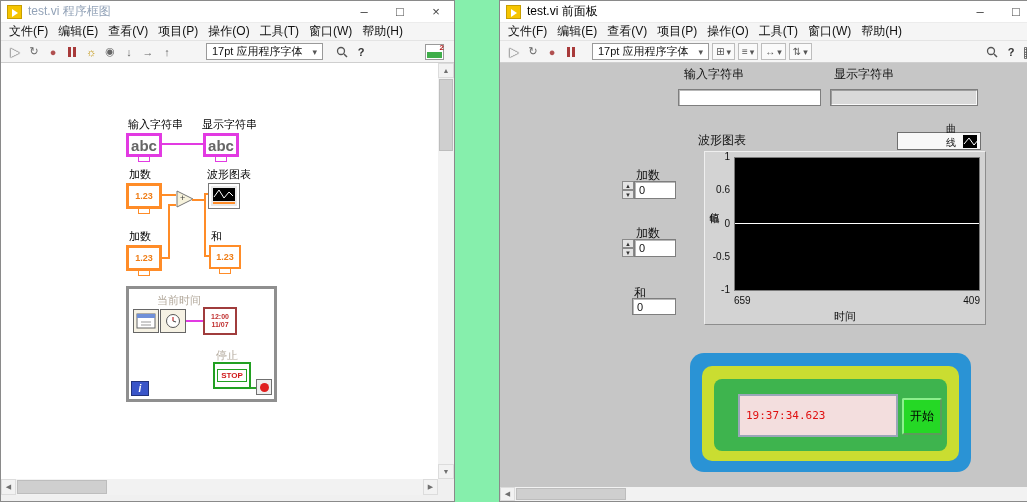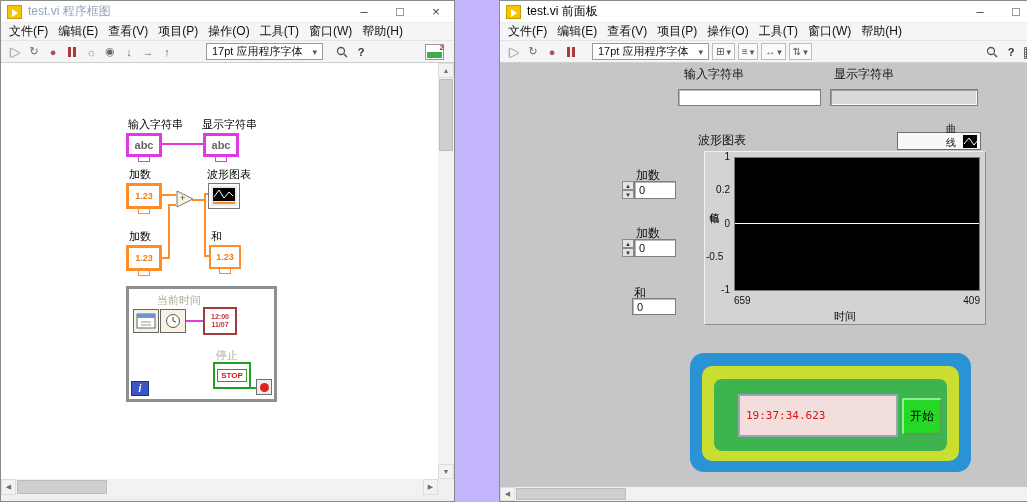--- a/index.html
+++ b/index.html
@@ -1,17 +1,17 @@
 <!DOCTYPE html>
 <html><head>
 <meta charset="utf-8">
 <style>
   * { margin:0; padding:0; box-sizing:border-box; }
   body { font-family:"Liberation Sans","DejaVu Sans",sans-serif; background:#555; }
-  #screen { position:relative; width:1027px; height:502px; background:#c4b5fd; overflow:hidden; font-size:12px; }
+  #screen { position:relative; width:1027px; height:502px; background:#86efac; overflow:hidden; font-size:12px; }
   .win { position:absolute; top:0; height:502px; background:#f0f0f0; border:1px solid #8a8a8a; }
   .titlebar { position:absolute; left:0; top:0; right:0; height:22px; background:#fff; display:flex; align-items:center; border-bottom:1px solid #ececec; }
   .lv-icon { width:15px; height:14px; margin:0 6px 0 6px; background:#f6c500; border:1px solid #c79e00; position:relative; }
   .lv-icon::after { content:""; position:absolute; left:4px; top:3px; border-left:6px solid #fff; border-top:4px solid transparent; border-bottom:4px solid transparent; }
   .title-text { font-size:12px; color:#000; }
   .title-text.inactive { color:#93a3b8; }
   .win-btns { margin-left:auto; display:flex; height:100%; }
   .win-btn { width:36px; height:100%; display:flex; align-items:center; justify-content:center; font-size:13px; color:#444; }
   .menubar { position:absolute; left:0; top:22px; right:0; height:18px; background:#f5f5f5; display:flex; align-items:center; padding-left:3px; border-bottom:1px solid #e4e4e4; }
   .menu-item { padding:0 5px; font-size:12px; color:#111; }
@@ -30,21 +30,21 @@
   .bd { background:#ffffff; }
   .fp { background:#c6c6c6; }
   .scroll { position:absolute; background:#f2f2f2; }
   .sb-btn { position:absolute; background:#f2f2f2; border:1px solid #dcdcdc; color:#707070; font-size:7px; display:flex; align-items:center; justify-content:center; }
   .thumb { position:absolute; background:#cfcfcf; border:1px solid #bdbdbd; }
   .corner { position:absolute; background:#f0f0f0; }
   
   .bd-label { position:absolute; font-size:11px; color:#000; white-space:nowrap; }
   .dim { color:#b3a99c; }
   .term { position:absolute; background:#fff; display:flex; align-items:center; justify-content:center; font-weight:bold; }
-  .t-str  { border:3px solid #e23ae2; color:#666; font-size:11px; }
+  .t-str  { border:3px solid #e23ae2; color:#666; font-size:15px; }
   .t-num  { border:3px solid #ff8c28; color:#ef7d16; font-size:9px; }
   .t-num-i{ border:2px solid #ff8c28; color:#ef7d16; font-size:9px; }
   .ttag { position:absolute; width:12px; height:5px; background:#fff; border:1px solid; border-top:none; }
   .tag-pink { border-color:#e23ae2; }
   .tag-orange { border-color:#ff8c28; }
   .wire { position:absolute; }
   .w-or { background:#ff8c28; }
   .w-pk { background:#e23ae2; }
   .w-gr { background:#2ca02c; }
   .loop { position:absolute; border:3px solid #8f8f8f; }
@@ -297,23 +297,23 @@
         <span>曲线 0</span>
         <svg width="22" height="13">
             <rect width="22" height="13" fill="#000"></rect>
             <polyline points="1,9 6,3 11,10 16,4 21,8" fill="none" stroke="#fff" stroke-width="1"></polyline>
           </svg>
       </div>
       <div class="chart-frame" style="left:204px; top:88px; width:282px; height:174px;"></div>
       <div class="plot" style="left:234px; top:94px; width:246px; height:134px;"></div>
       <div style="position:absolute; left:235px; top:160px; width:244px; height:1px; background:#fff;"></div>
       <div class="tick" style="left:206px; top:88px; width:24px; text-align:right;">1</div>
-      <div class="tick" style="left:206px; top:121px; width:24px; text-align:right;">0.2</div>
+      <div class="tick" style="left:206px; top:121px; width:24px; text-align:right;">0.6</div>
       <div class="tick" style="left:206px; top:155px; width:24px; text-align:right;">0</div>
-      <div class="tick" style="left:206px; top:188px; width:24px; text-align:left;">-0.5</div>
+      <div class="tick" style="left:206px; top:188px; width:24px; text-align:right;">-0.5</div>
       <div class="tick" style="left:206px; top:221px; width:24px; text-align:right;">-1</div>
       <div class="tick vlabel" style="left:207px; top:142px;">幅值</div>
       <div class="tick" style="left:234px; top:232px;">659</div>
       <div class="tick" style="left:450px; top:232px; width:30px; text-align:right;">409</div>
       <div class="tick" style="left:334px; top:246px; font-size:11px;">时间</div>
 
       <div class="fp-label" style="left:136px; top:104px;">加数</div>
       <div class="spin" style="left:122px; top:118px; height:18px;">
         <span>▲</span>
         <span>▼</span>

